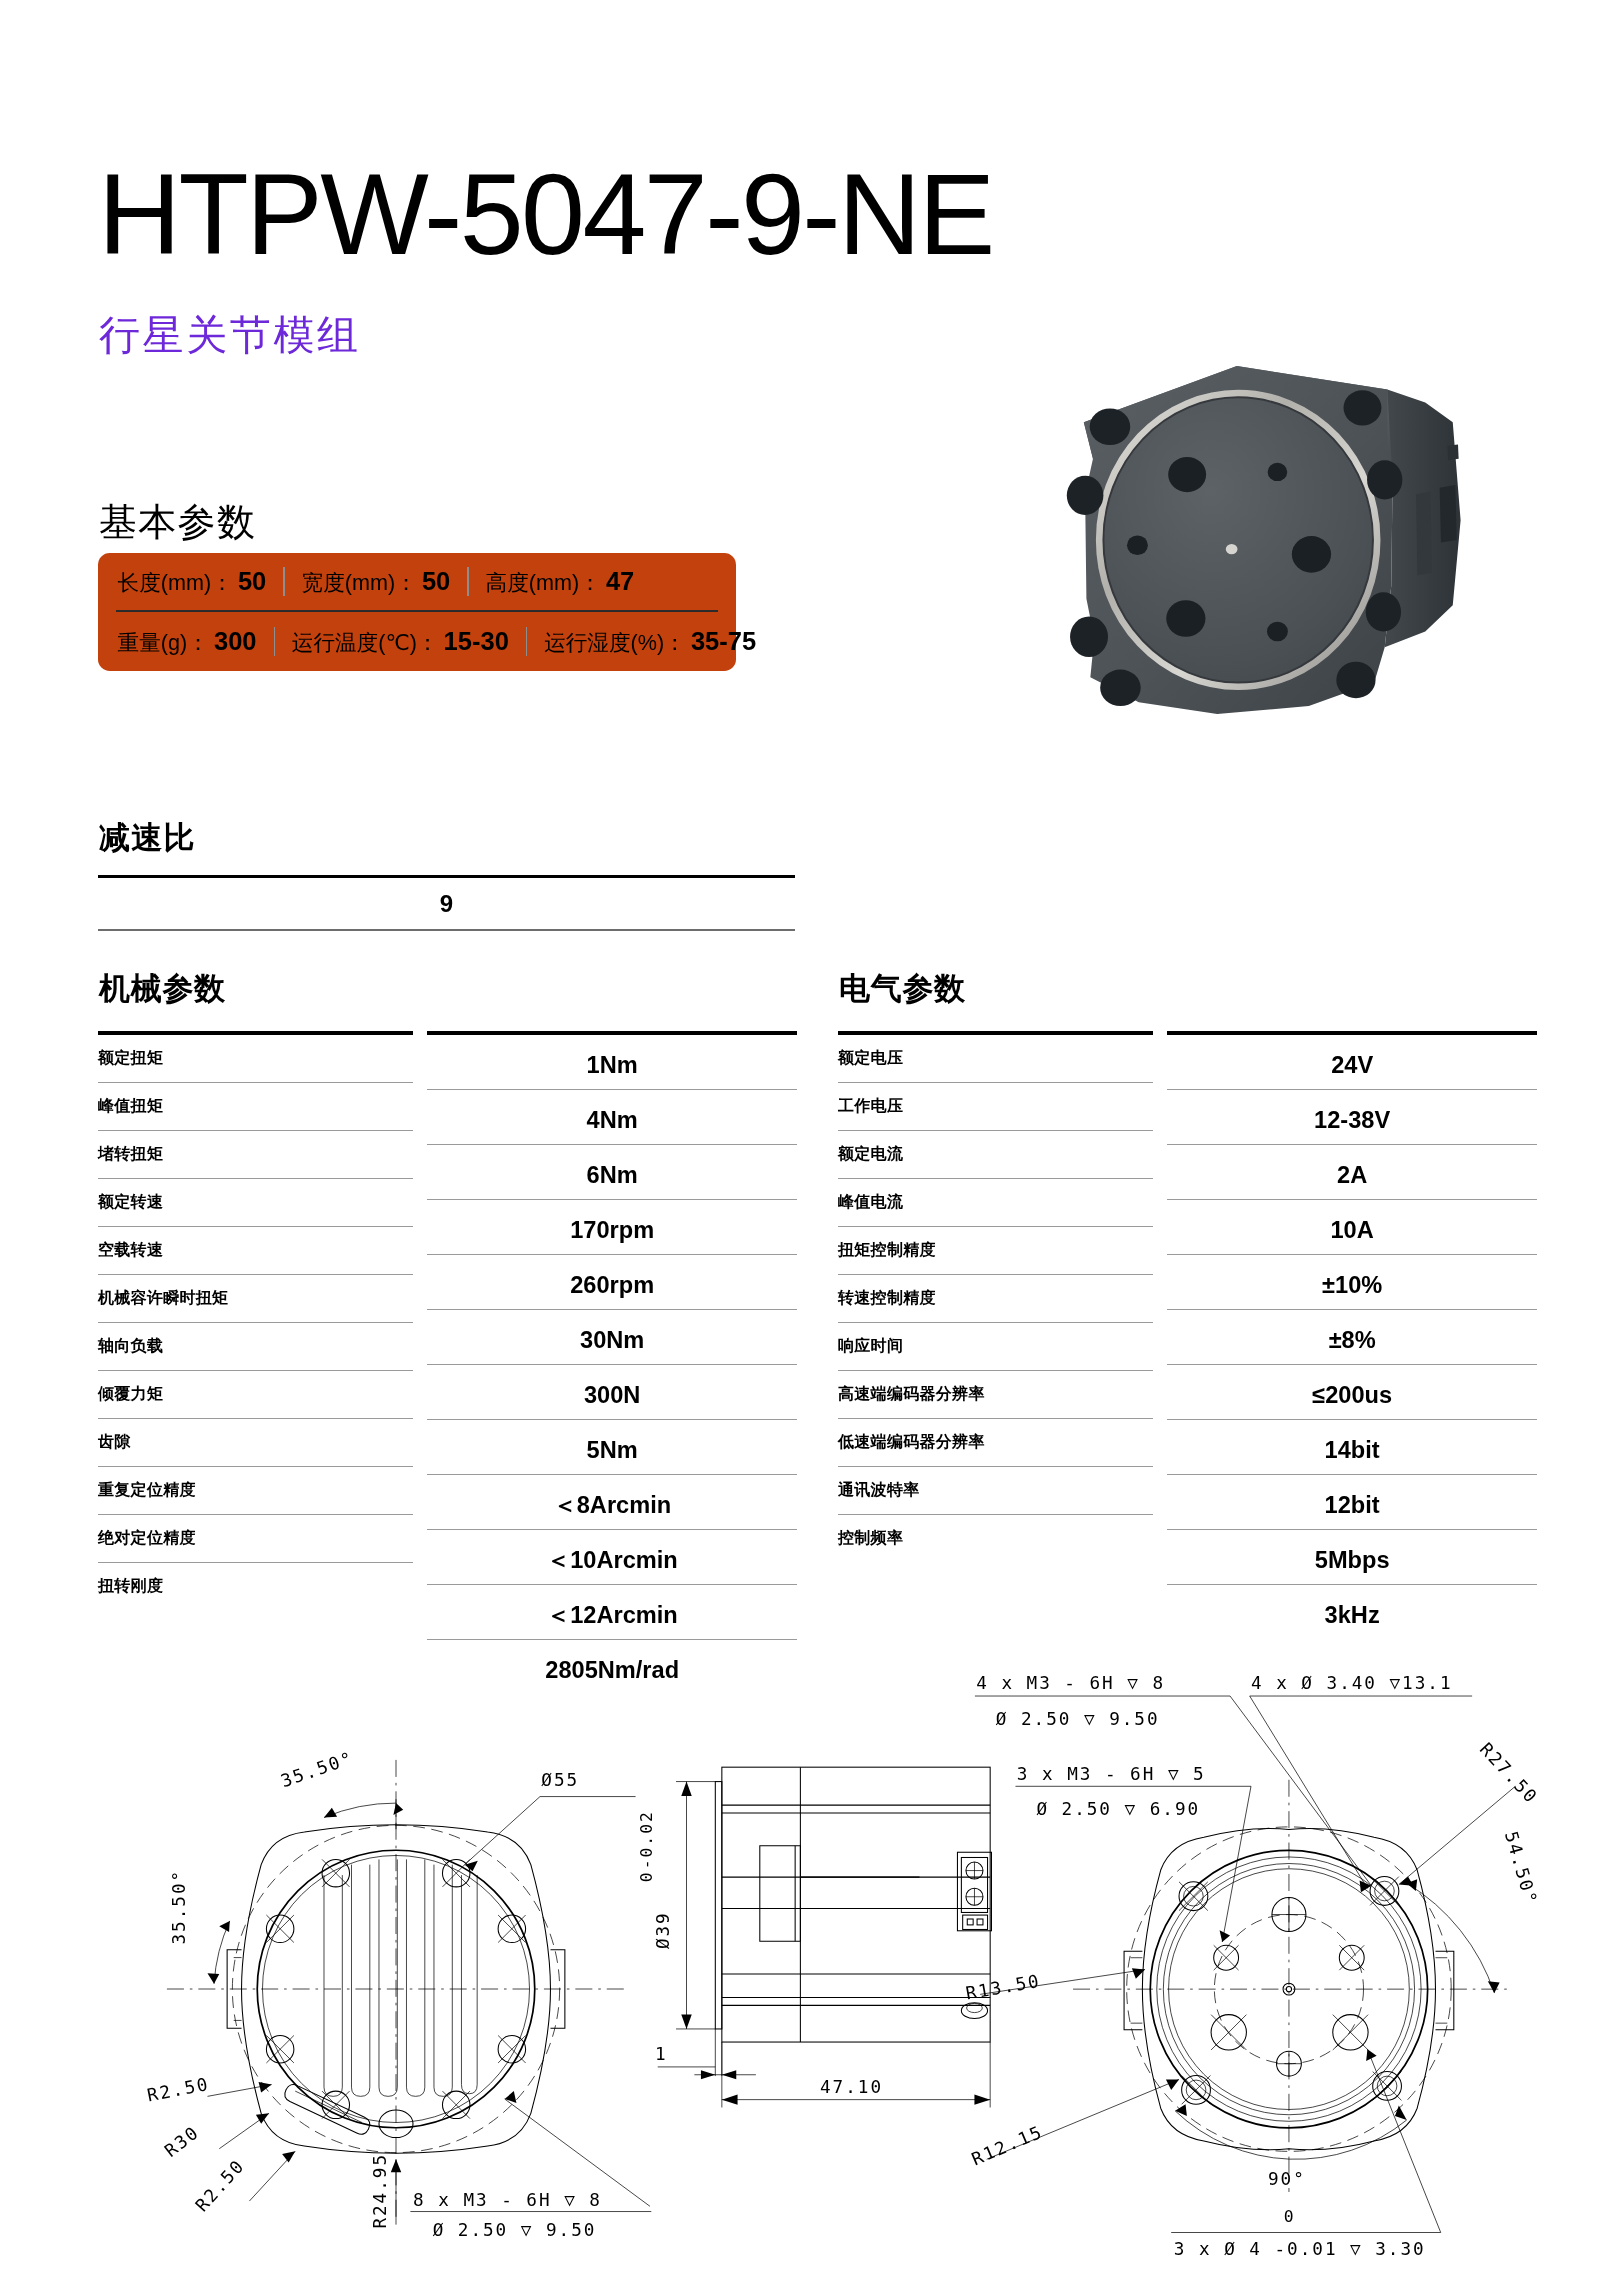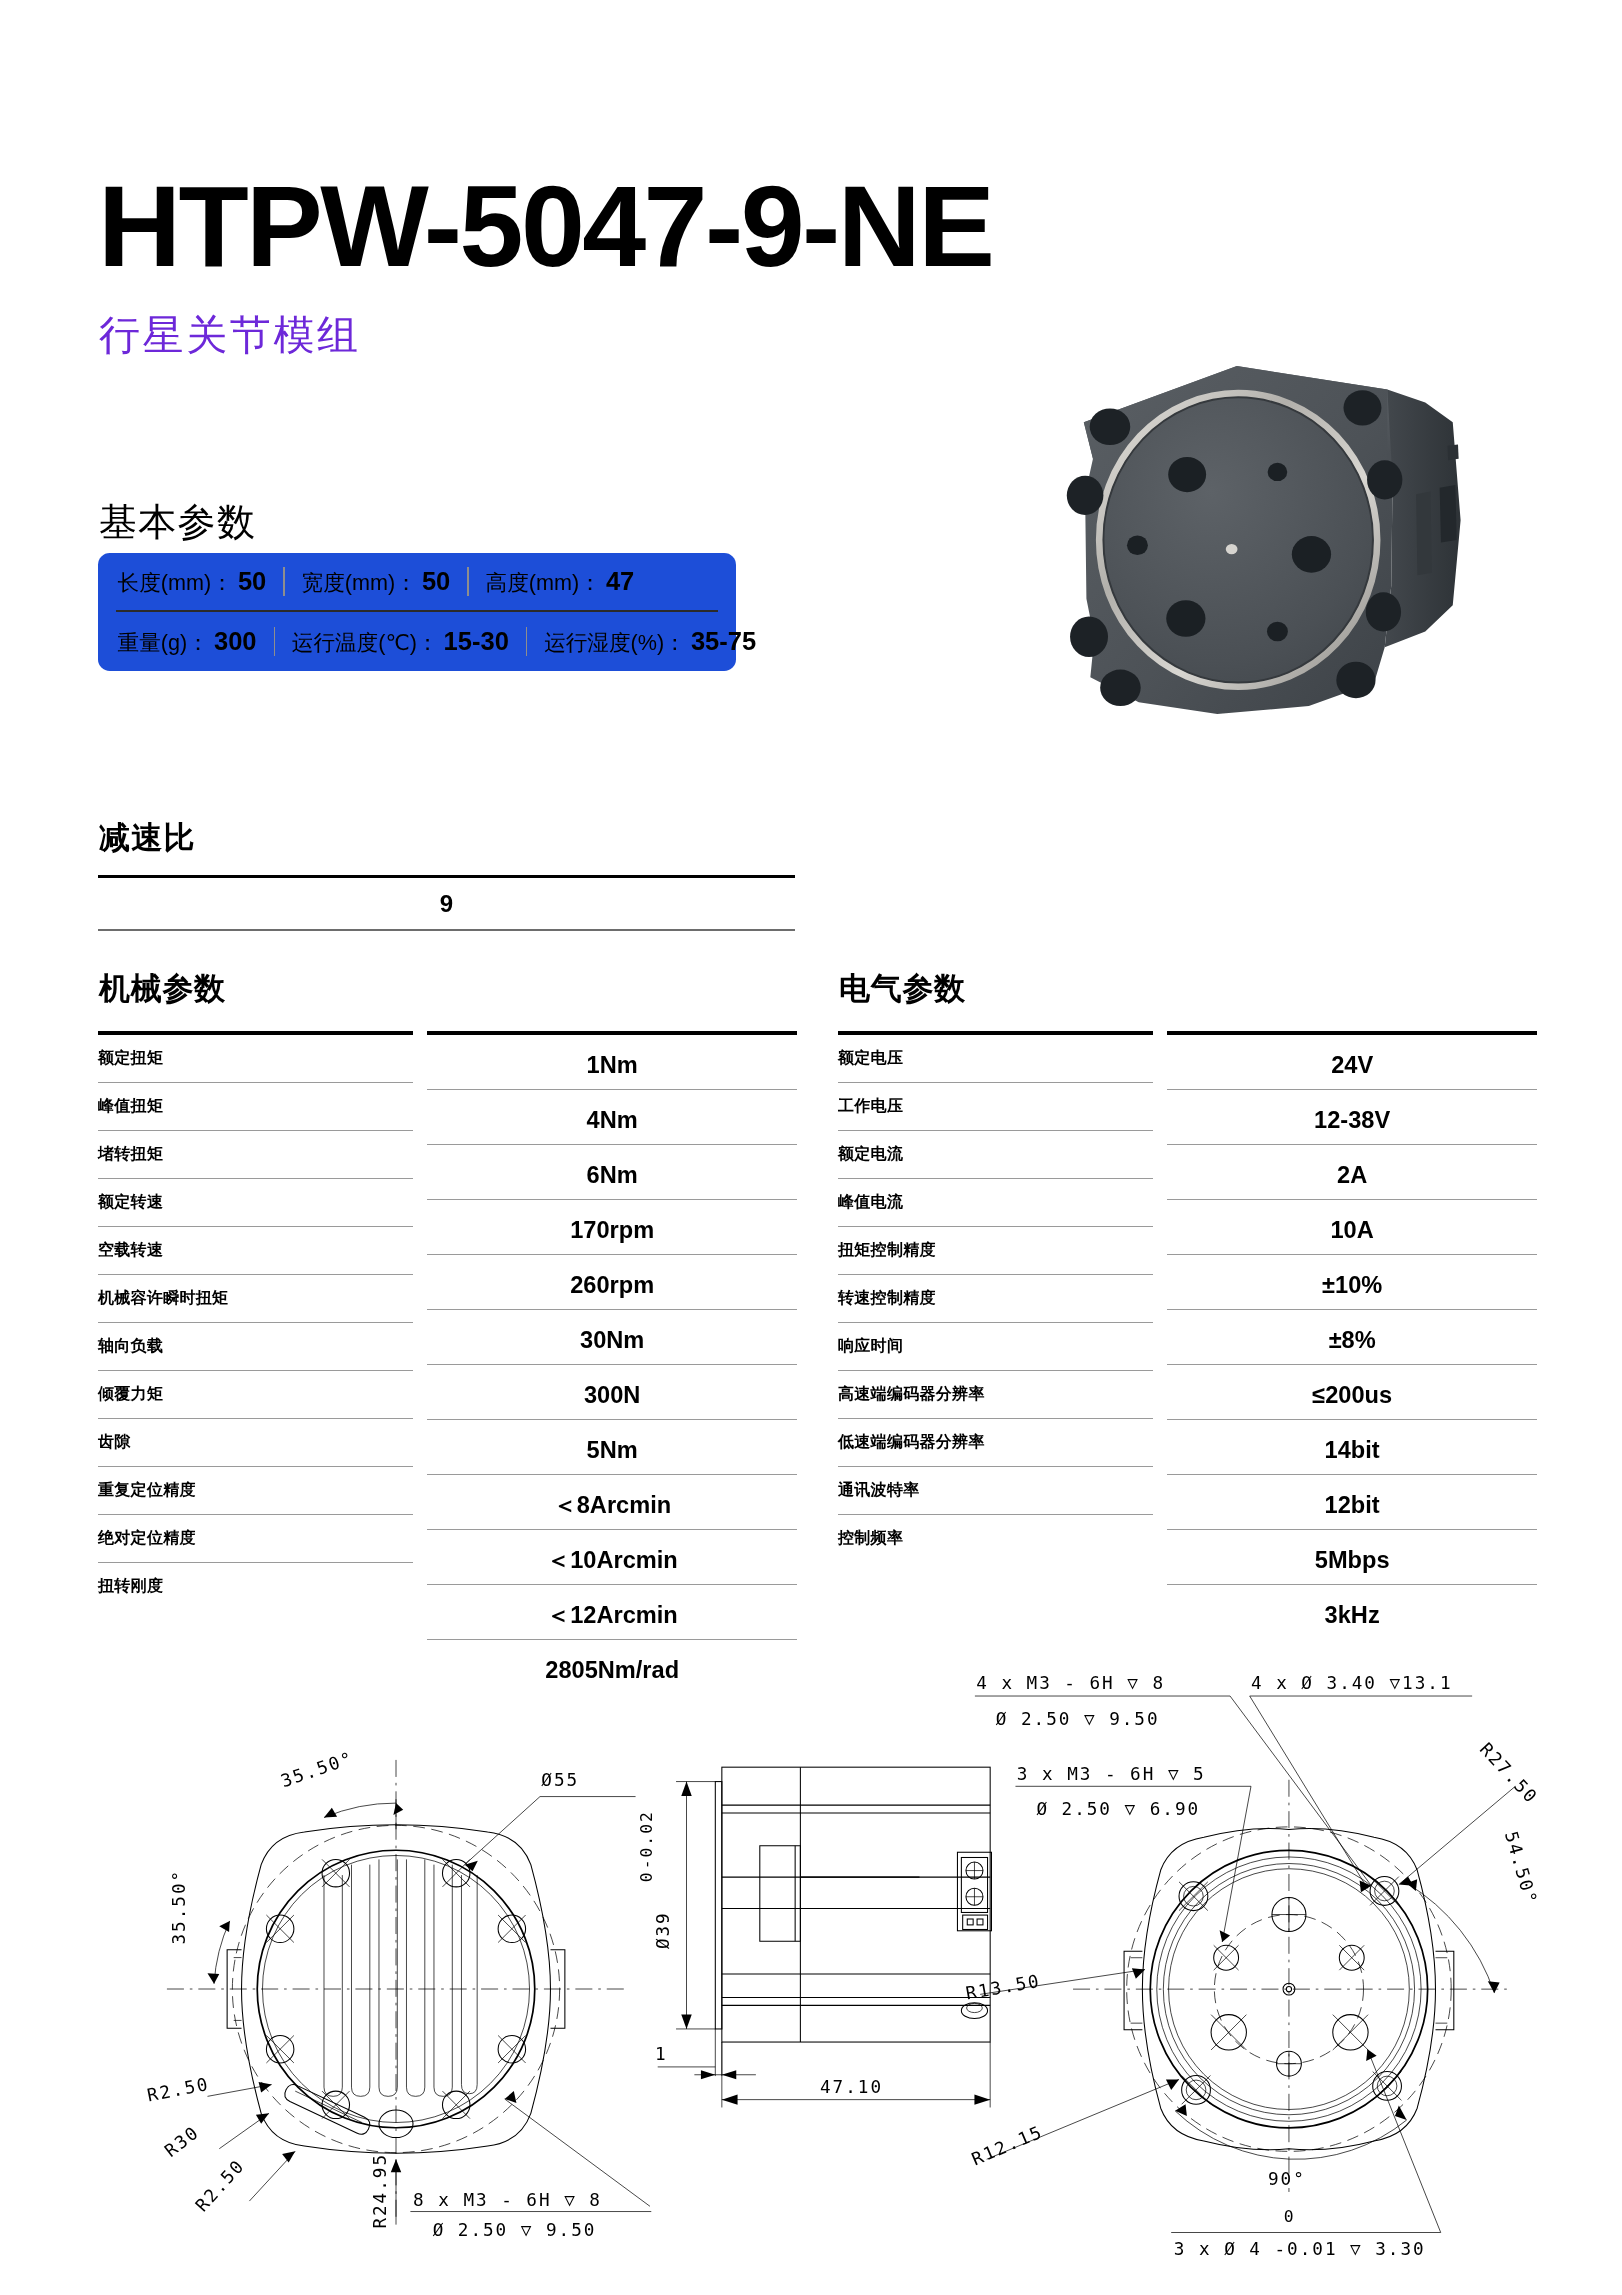--- a/index.html
+++ b/index.html
@@ -3,34 +3,34 @@
 <meta charset="utf-8">
 <title>HTPW-5047-9-NE</title>
 <style>
   html,body{margin:0;padding:0;background:#fff;}
   body{width:1623px;height:2295px;position:relative;
        font-family:"Liberation Sans","DejaVu Sans",sans-serif;color:#000;
        -webkit-font-smoothing:antialiased;overflow:hidden;}
 
   
   .page{position:absolute;inset:0;}
-  .title{position:absolute;left:98px;top:169px;font-size:115px;font-weight:700;
+  .title{position:absolute;left:98px;top:157px;font-size:115px;font-weight:400;
          letter-spacing:-2.6px;line-height:1;white-space:nowrap;}
   .subtitle{position:absolute;left:99px;top:308px;font-size:41px;font-weight:400;
             letter-spacing:2.6px;color:#6d28d9;}
 
   
   .photo-wrap{position:absolute;left:1021px;top:324px;width:471px;height:445px;}
   .photo-wrap svg{display:block;width:100%;height:100%;}
 
   
   .sec-label{position:absolute;font-size:38px;font-weight:400;letter-spacing:1.3px;}
   #basic-label{left:99px;top:497px;}
   .basic-box{position:absolute;left:98px;top:553px;width:638px;height:118px;
-             background:#1d4ed8;border-radius:11.8px;box-sizing:border-box;}
+             background:#c2410c;border-radius:11.8px;box-sizing:border-box;}
   .basic-row{display:flex;align-items:center;height:59px;box-sizing:border-box;padding-left:19.6px;}
   .basic-row.top{border-bottom:2px solid #2b2b2b;margin:0 18.3px 0 18.3px;padding-left:1.3px;}
   .basic-row.bot{padding-left:19.6px;border-radius:26px;}
   .bp{display:flex;align-items:baseline;white-space:nowrap;}
   .bp .k{font-size:21.6px;font-weight:400;}
   .bp .v{font-size:25.5px;font-weight:700;margin-left:5.2px;}
   .vdiv{width:1.3px;height:29px;background:#8e8e8e;margin:0 17px;align-self:center;flex:none;}
 
   
   #ratio-label{left:99px;top:817px;font-weight:700;font-size:31px;}

